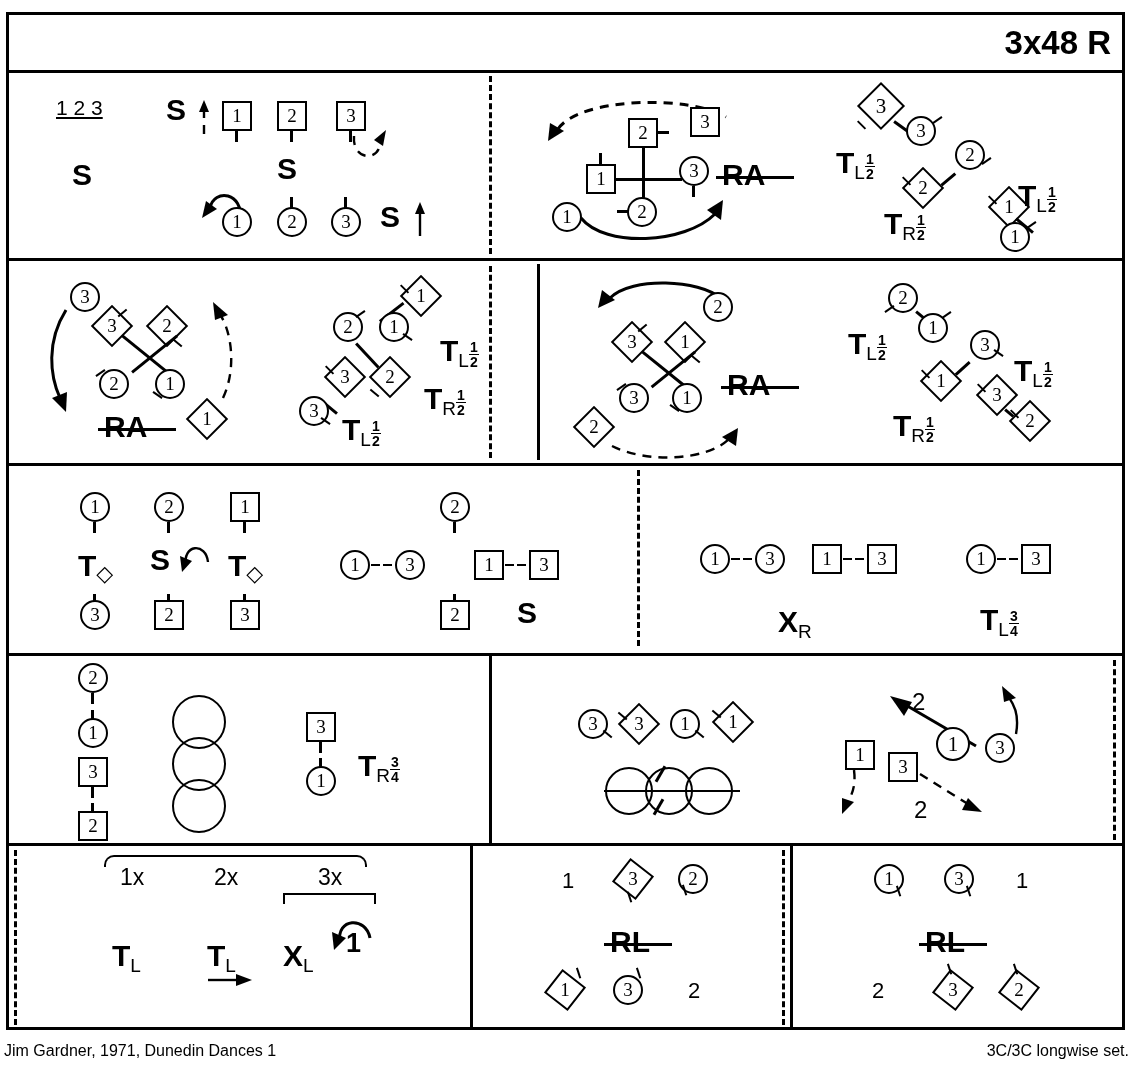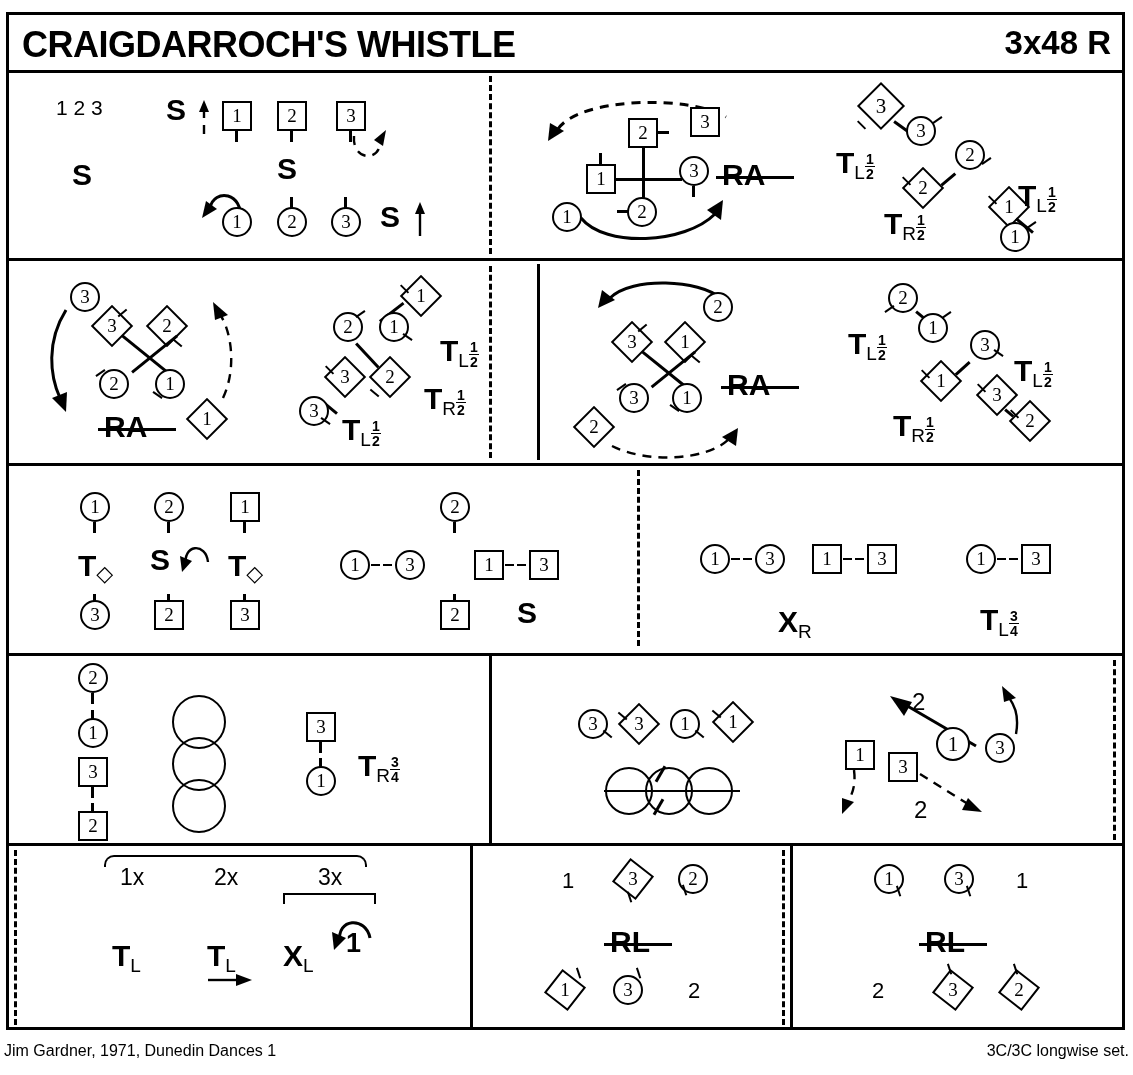--- a/index.html
+++ b/index.html
@@ -68,32 +68,31 @@
 
   .bracket{position:absolute;border:2.4px solid #000;border-bottom:none;box-sizing:border-box;}
 </style>
 </head>
 <body>
 
 <div id="sheet">
 
   <div class="frame"></div>
 
-  <div class="title">CRAIGDARROCH'S WHISTLE</div>
   <div class="meter">3x48 R</div>
 
   <div class="hline" style="top:70px;"></div>
   <div class="hline" style="top:258px;"></div>
   <div class="hline" style="top:463px;"></div>
   <div class="hline" style="top:653px;"></div>
   <div class="hline" style="top:843px;"></div>
 
   <div class="dash" style="left:489px;top:76px;height:178px;"></div>
 
-  <div class="num sans" style="left:56px;top:96px;font-size:21px;">1 2 3</div>
+  <div class="num sans" style="left:56px;top:96px;font-size:21px;text-decoration:underline;">1 2 3</div>
 
   <div class="bold" style="left:166px;top:93px;">S</div>
   <svg style="left:196px;top:98px;" width="20" height="40">
     <path class="st dashed thin" d="M8,36 L8,12"></path>
       <path class="sf" d="M8,2 L13,14 L3,14 Z"></path>
   </svg>
 
   <div class="tok sq" style="left:222px;top:101px;"><span>1</span></div>
   <div class="tail v" style="left:235.4px;top:131px;"></div>
   <div class="tok sq" style="left:277px;top:101px;"><span>2</span></div>

